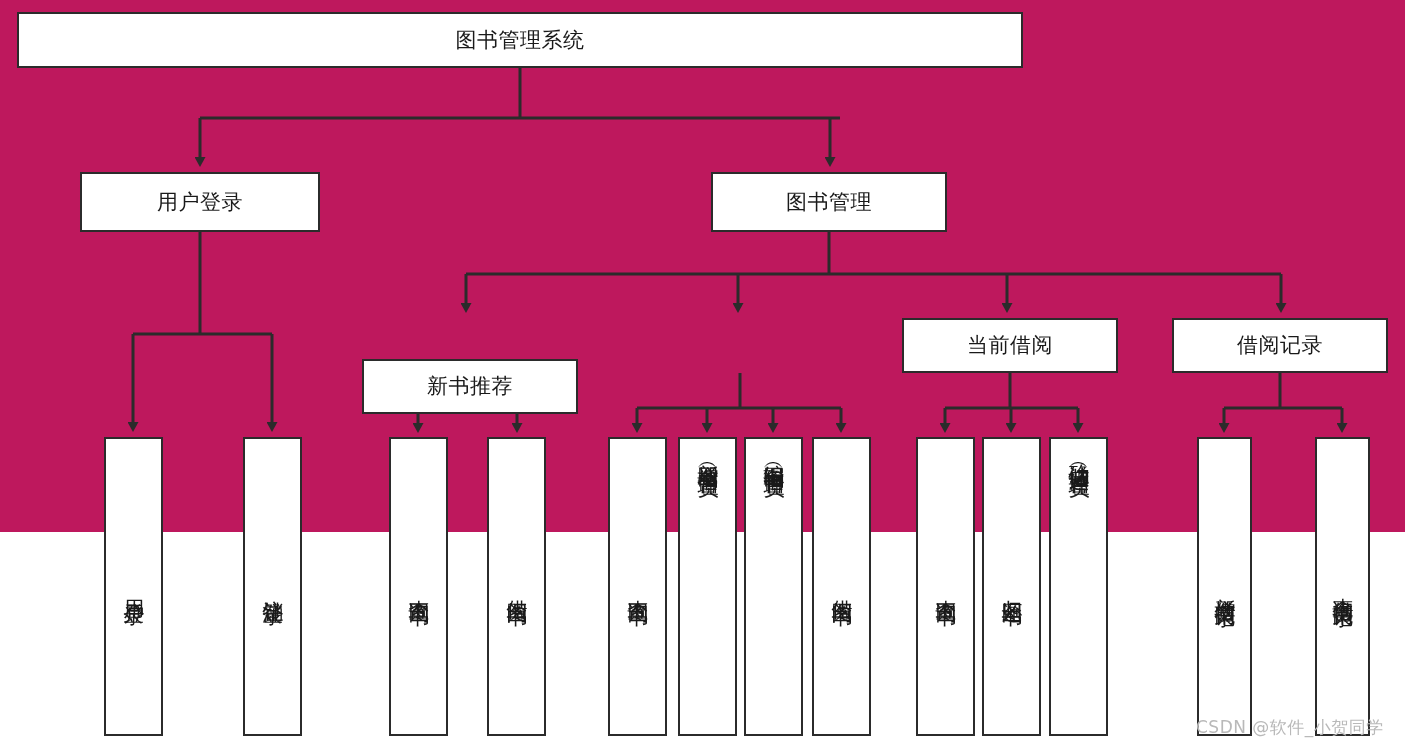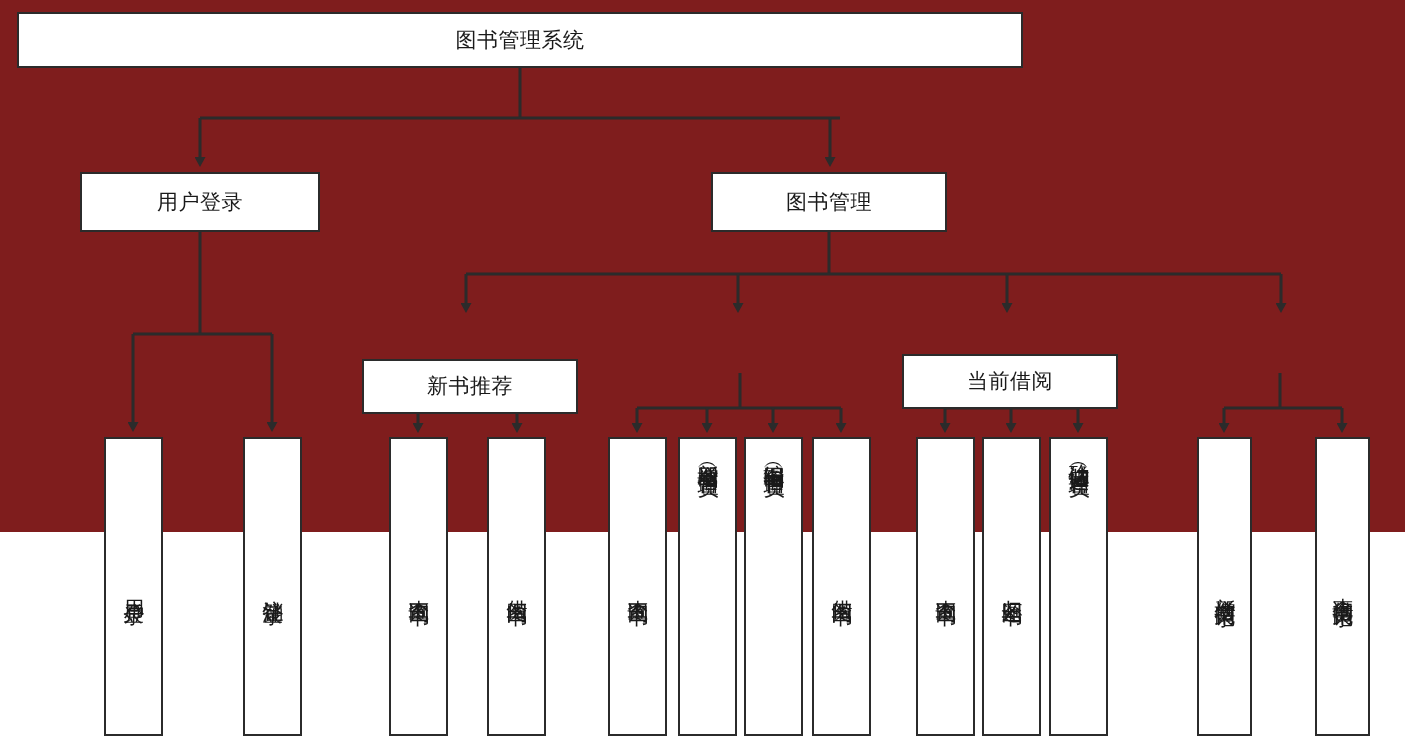--- a/index.html
+++ b/index.html
@@ -11,21 +11,21 @@
     width: 1405px;
     height: 747px;
     font-family: "DejaVu Sans", "Liberation Sans", sans-serif;
     overflow: hidden;
     position: relative;
   }
   #diagram-root {
     position: relative;
     width: 1405px;
     height: 532px;
-    background: #7f1d1d;
+    background: #be185d;
   }
   svg.wires {
     position: absolute;
     left: 0;
     top: 0;
     width: 1405px;
     height: 747px;
     pointer-events: none;
   }
   .node {
@@ -134,22 +134,25 @@
   <div class="node horiz" style="left:80px; top:172px; width:240px; height:60px;">
     <span class="label">用户登录</span>
   </div>
   <div class="node horiz" style="left:711px; top:172px; width:236px; height:60px;">
     <span class="label">图书管理</span>
   </div>
 
   <div class="node horiz" style="left:362px; top:318px; width:216px; height:55px;margin-top:41px;">
     <span class="label">新书推荐</span>
   </div>
-  <div class="node horiz" style="left:902px; top:318px; width:216px; height:55px;margin-top:36px;">
+  <div class="node horiz" style="left:902px; top:318px; width:216px; height:55px;">
     <span class="label">当前借阅</span>
+  </div>
+  <div class="node horiz" style="left:1172px; top:318px; width:216px; height:55px;">
+    <span class="label">借阅记录</span>
   </div>
 
   <div class="node vert centered" style="left:104px; top:437px; width:59px; height:299px;">
     <span class="label">用户登录</span>
   </div>
   <div class="node vert centered" style="left:243px; top:437px; width:59px; height:299px;">
     <span class="label">注销登录</span>
   </div>
   <div class="node vert centered" style="left:389px; top:437px; width:59px; height:299px;">
     <span class="label">查询图书</span>
@@ -178,14 +181,15 @@
   <div class="node vert" style="left:1049px; top:437px; width:59px; height:299px;">
     <span class="label">确认归还（管理员）</span>
   </div>
   <div class="node vert centered" style="left:1197px; top:437px; width:55px; height:299px;">
     <span class="label">新增借阅记录</span>
   </div>
   <div class="node vert centered" style="left:1315px; top:437px; width:55px; height:299px;">
     <span class="label">查询借阅记录</span>
   </div>
 
+  <div class="watermark" style="left:1196px; top:716px;">CSDN @软件_小贺同学</div>
 
 </div>
 
 </body></html>

